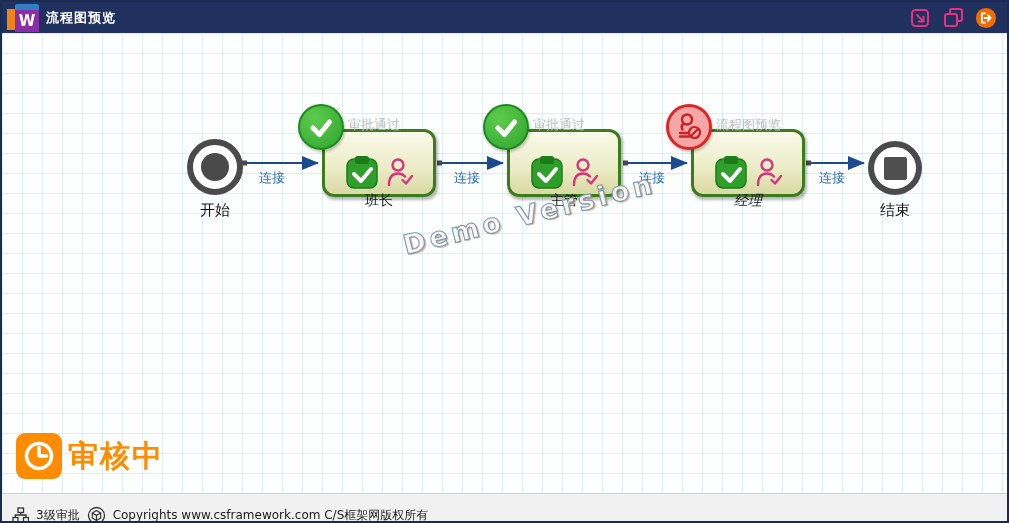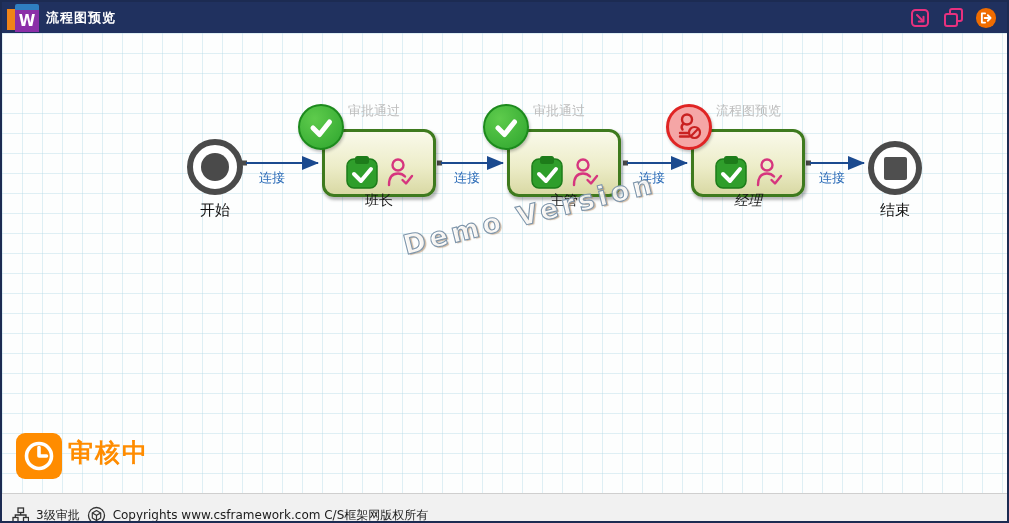--- a/index.html
+++ b/index.html
@@ -79,37 +79,37 @@
 
   .badge {
     position:absolute; top:71px; width:46px; height:46px; border-radius:50%;
     display:flex; align-items:center; justify-content:center;
     box-shadow:1px 2px 3px rgba(0,0,0,0.25);
   }
   .bg1 { left:296px; } .bg2 { left:481px; } .bg3 { left:664px; }
   .badge-approved { background:radial-gradient(circle at 35% 30%,#5ecb4c,#2ea52e); border:2px solid #1d8a1d; }
   .badge-rejected { background:#f5a6a6; border:3px solid #e02424; }
 
-  .badge-label { position:absolute; top:69px; font-size:13px; color:#bdbdbd;text-align:right; }
+  .badge-label { position:absolute; top:83px; font-size:13px; color:#bdbdbd;text-align:right; }
   .bl1 { left:346px; } .bl2 { left:531px; } .bl3 { left:714px; }
 
   .watermark {
     position:absolute; left:398px; top:166px; width:256px; text-align:center;
     transform:rotate(-14deg);
     font-size:27px; font-weight:bold; letter-spacing:4px;
     color:rgba(255,255,255,0.85);
     -webkit-text-stroke:1.1px #7e95aa;
     text-shadow:1.5px 1.5px 1px rgba(170,130,90,0.55);
     white-space:nowrap;
   }
 
   .review-icon { position:absolute; left:14px; top:400px; }
   .review-label {
     position:absolute; left:66px; top:403px;
-    font-size:25px; font-weight:bold; color:#ff8c00; letter-spacing:2px;
+    font-size:30px; font-weight:bold; color:#ff8c00; letter-spacing:2px;
   }
 
   
   .statusbar {
     position:relative; height:44px; background:#f1f1f1; border-top:1px solid #cfcfcf;
     display:flex; align-items:center; padding:13px 10px; gap:7px;
     font-size:12px; color:#1b1b1b;
   }
   .grip { position:absolute; right:2px; bottom:2px; }
 </style>

